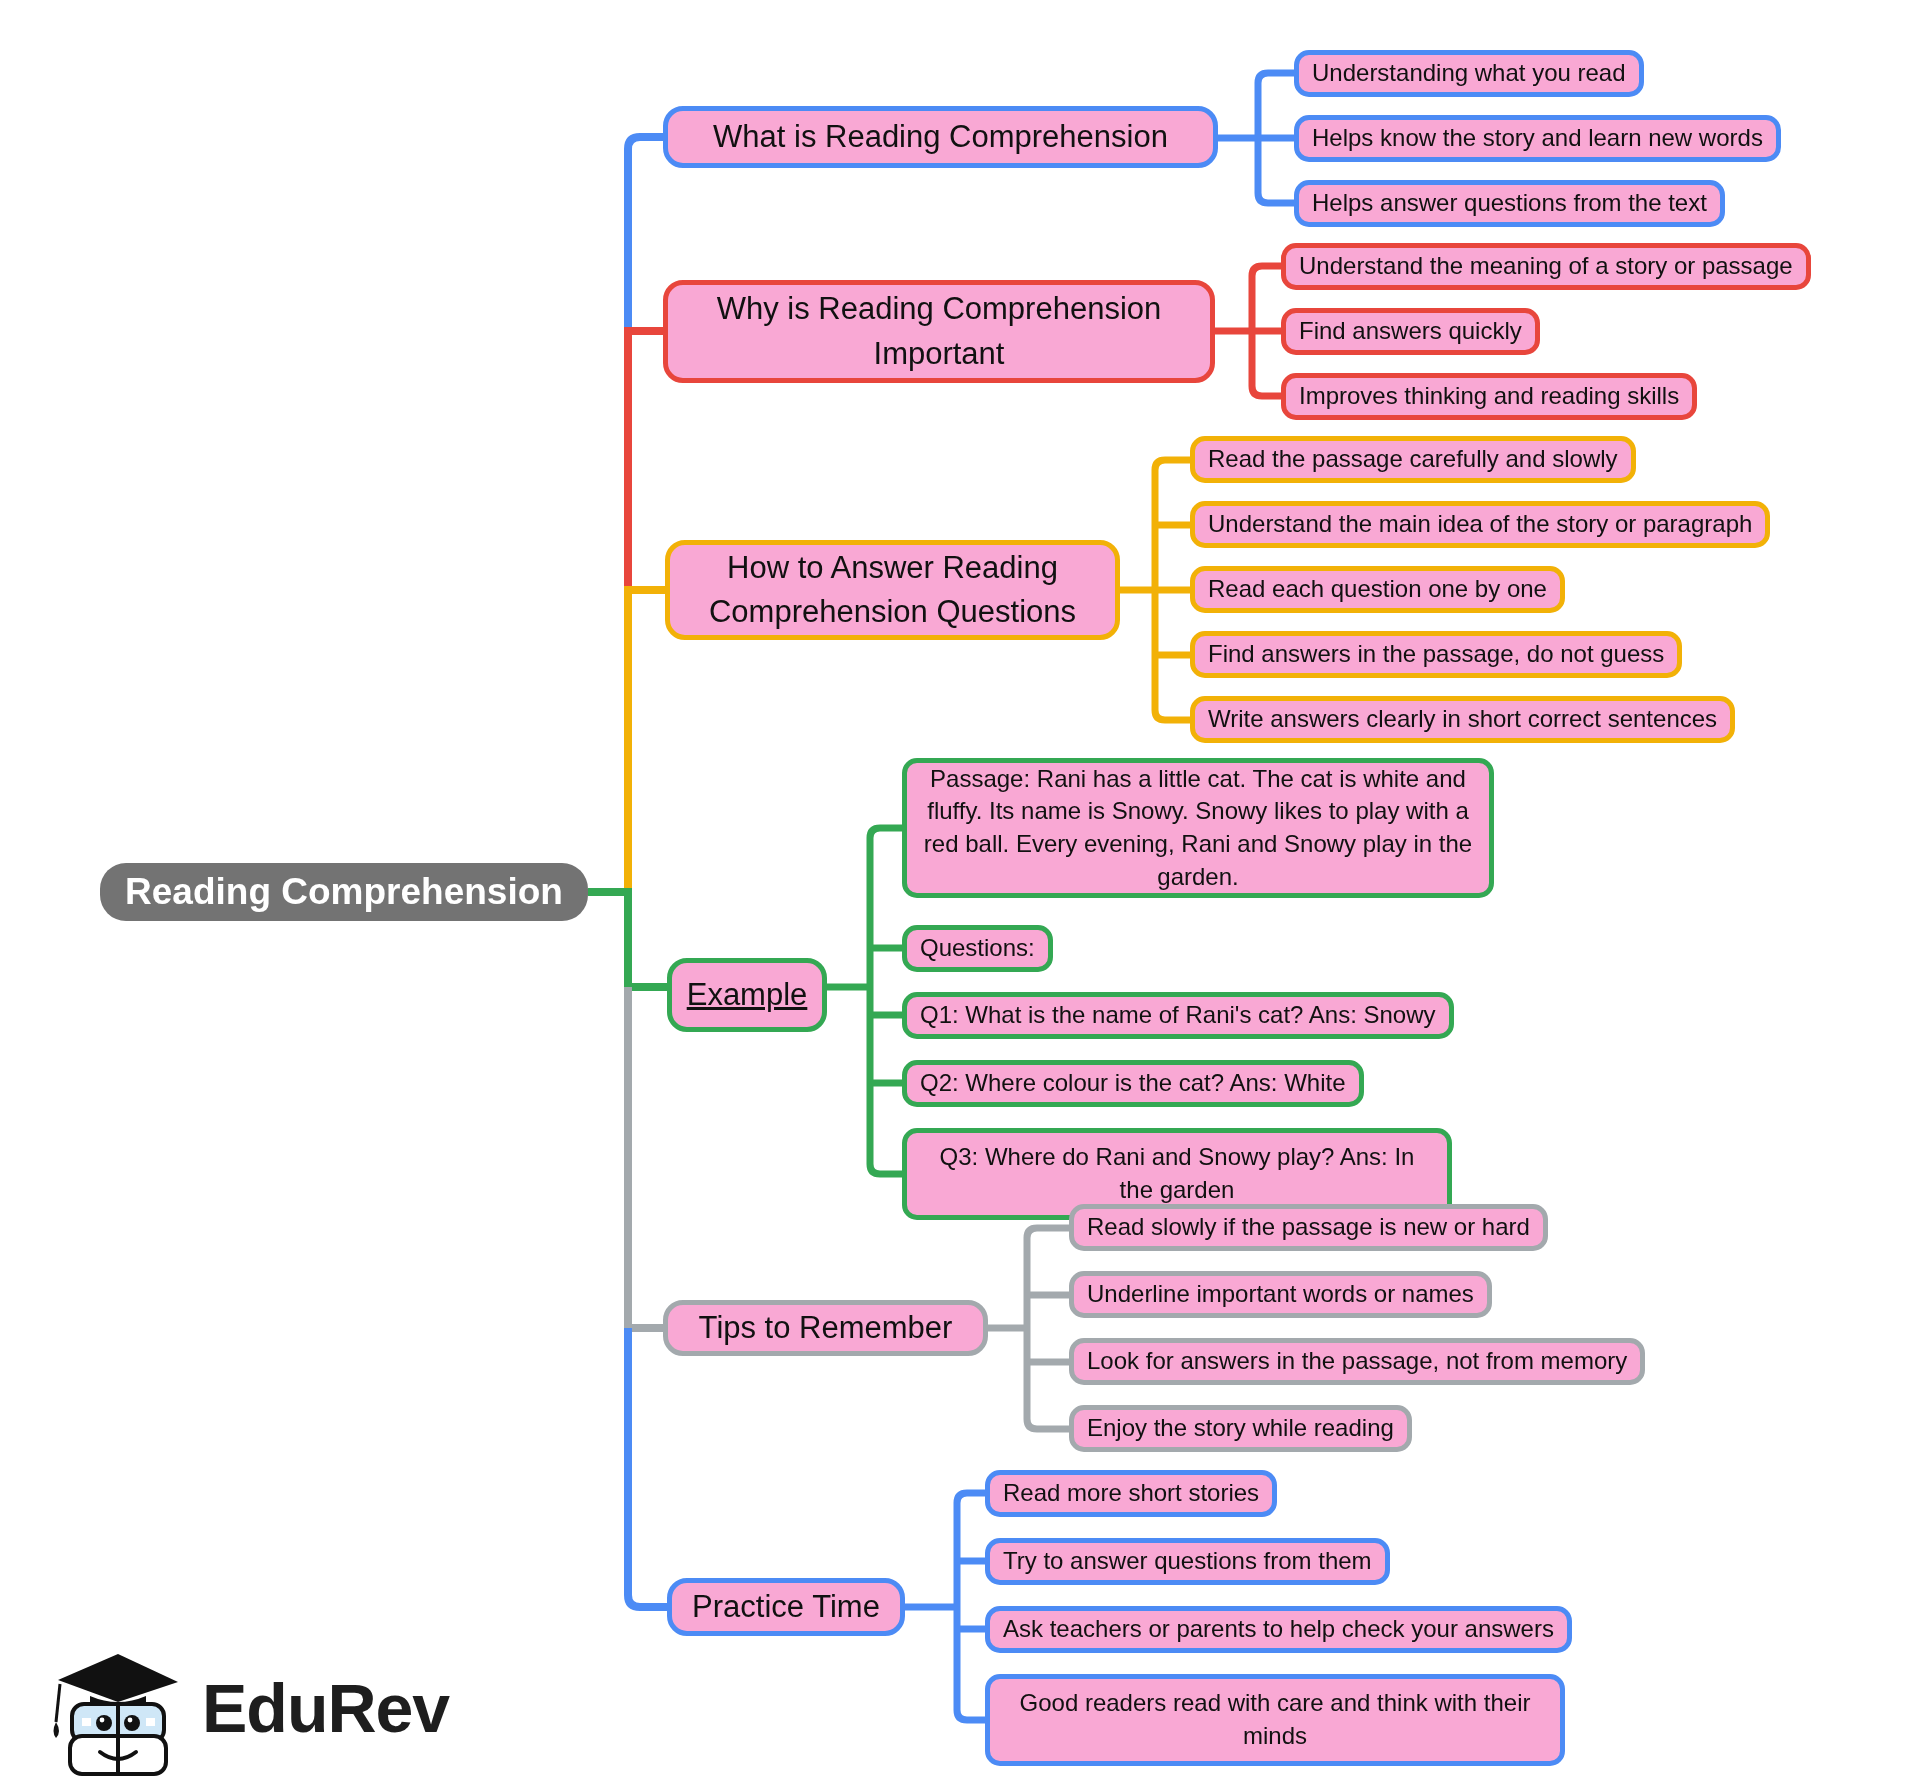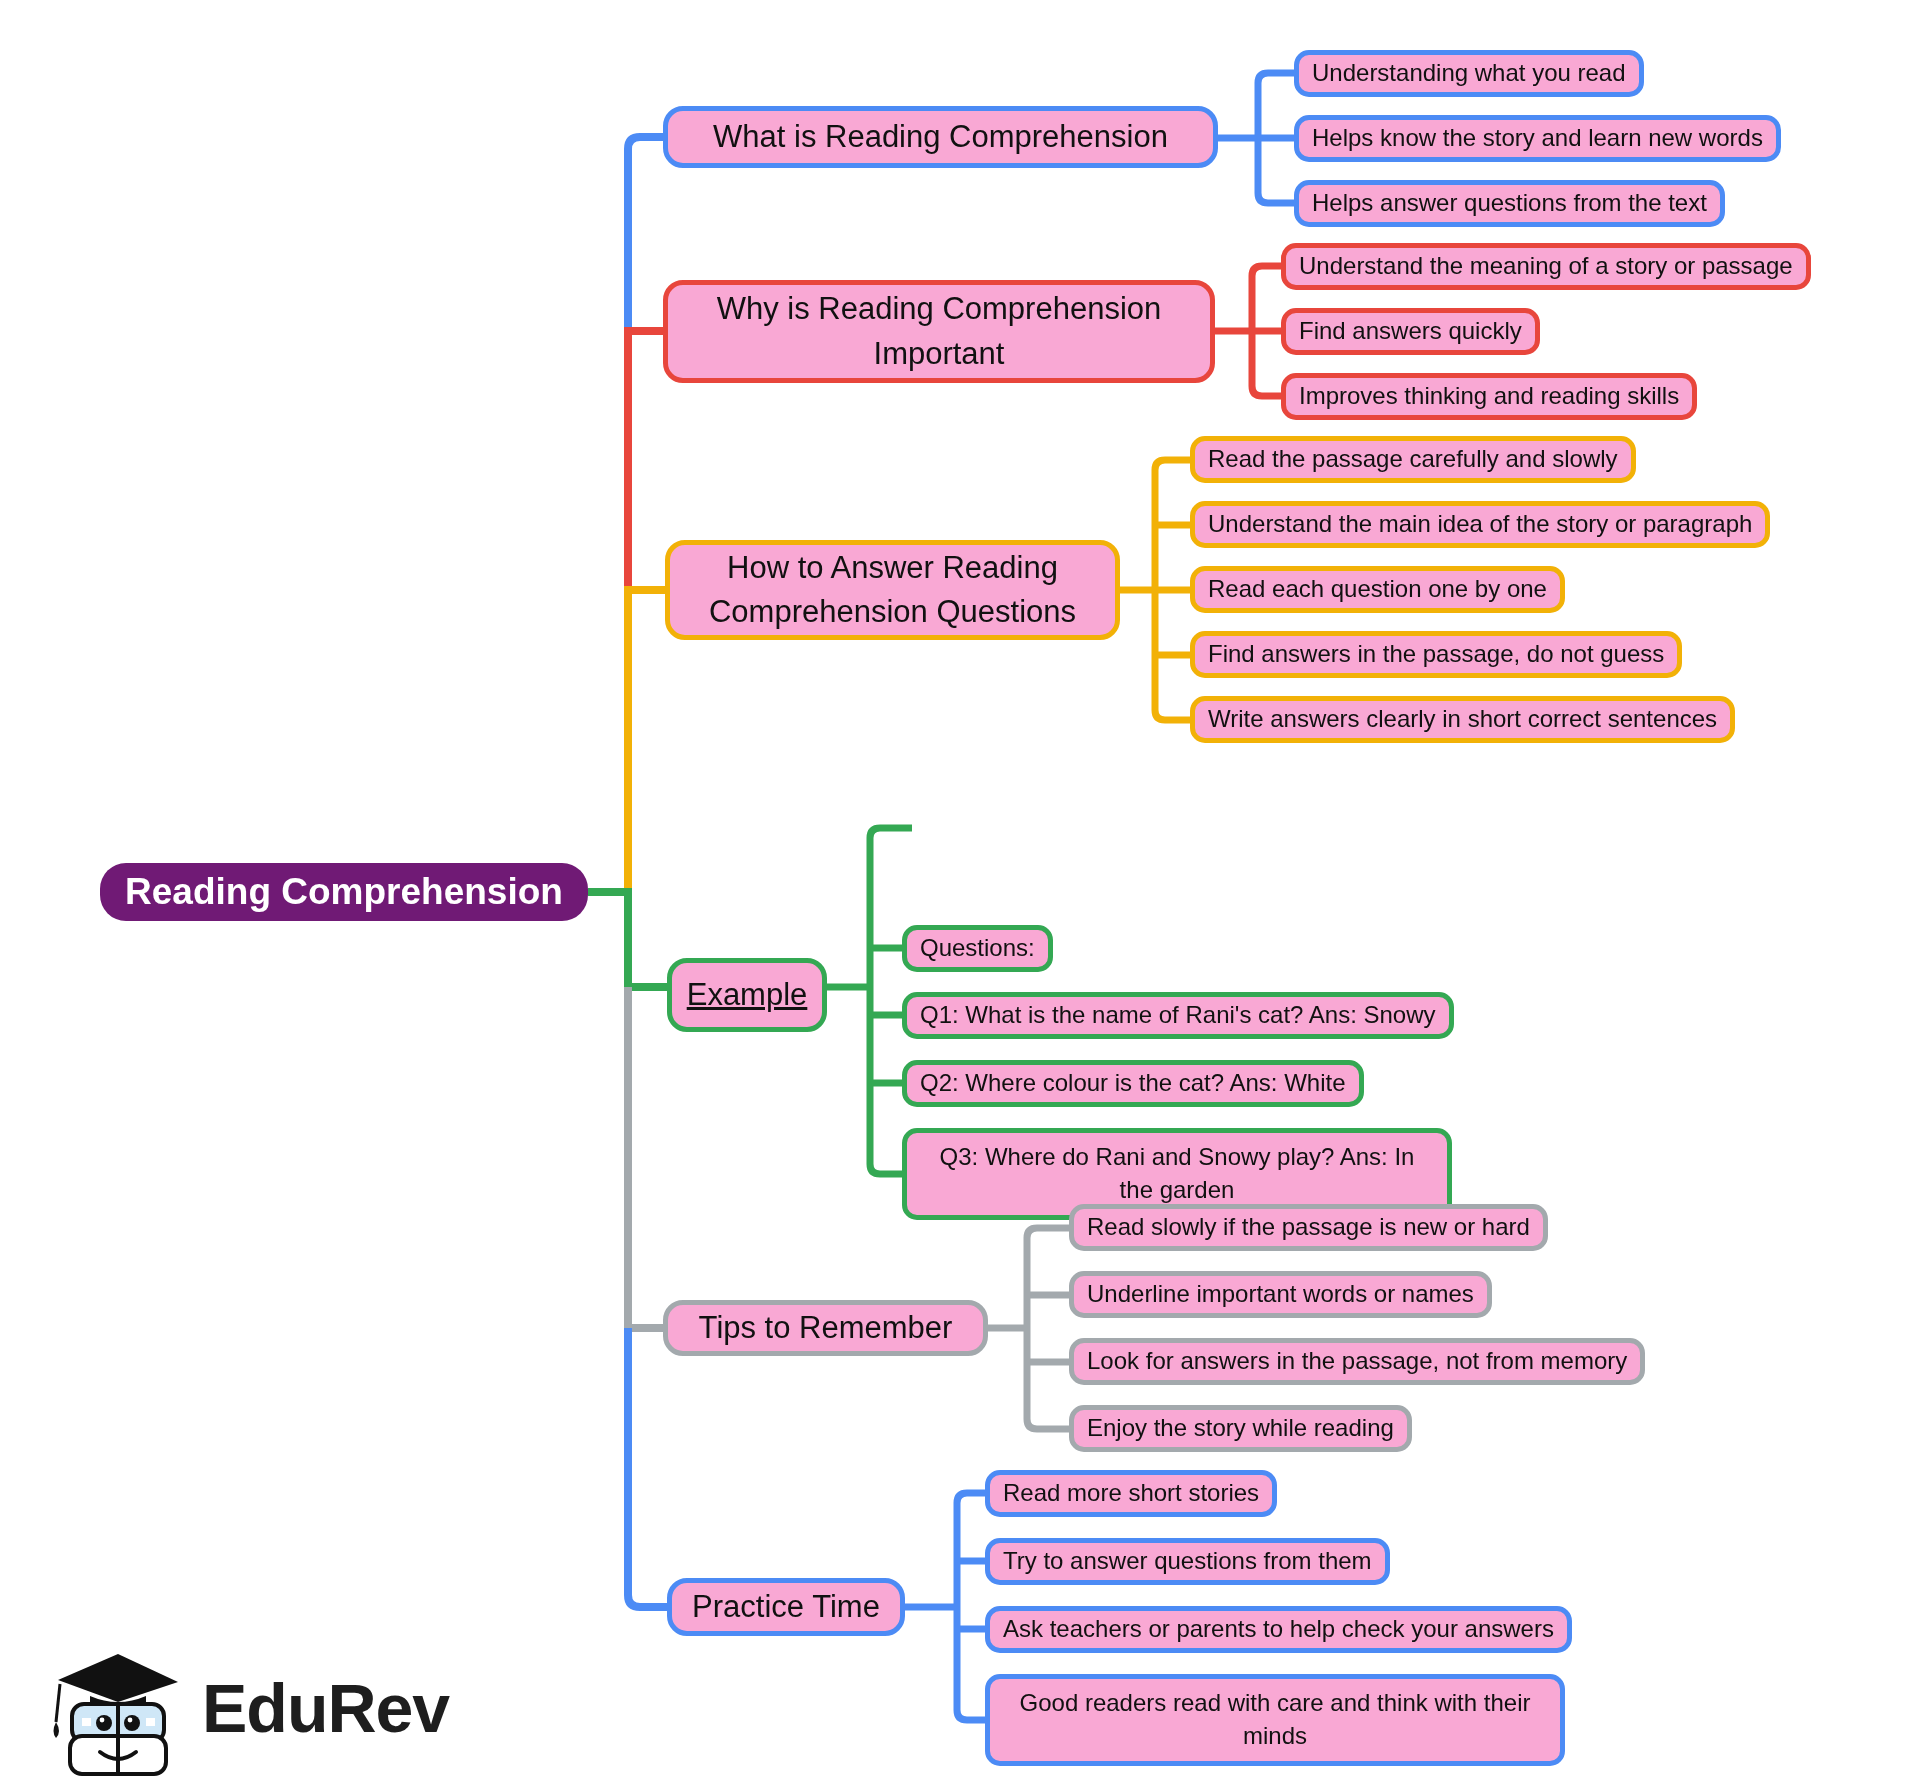--- a/index.html
+++ b/index.html
@@ -83,40 +83,41 @@
 
     <path stroke-width="7" d="M 1200 460 L 1165 460 Q 1155 460 1155 470 L 1155 710 Q 1155 720 1165 720 L 1200 720 M 1115 590 L 1200 590 M 1155 525 L 1200 525 M 1155 655 L 1200 655" stroke="#F2B107"></path>
 
     <path stroke-width="7" d="M 912 828 L 880 828 Q 870 828 870 838 L 870 1164 Q 870 1174 880 1174 L 912 1174 M 820 987 L 870 987 M 870 948 L 912 948 M 870 1015 L 912 1015 M 870 1083 L 912 1083" stroke="#34A853"></path>
 
     <path stroke-width="7" d="M 1069 1228 L 1037 1228 Q 1027 1228 1027 1238 L 1027 1419 Q 1027 1429 1037 1429 L 1069 1429 M 982 1328 L 1027 1328 M 1027 1295 L 1069 1295 M 1027 1362 L 1069 1362" stroke="#A3A9AD"></path>
 
     <path stroke-width="7" d="M 995 1493 L 967 1493 Q 957 1493 957 1503 L 957 1710 Q 957 1720 967 1720 L 995 1720 M 900 1607 L 957 1607 M 957 1561 L 995 1561 M 957 1629 L 995 1629" stroke="#4C8BF5"></path>
   </svg>
 
-  <div class="node center-node" style="left: 100px; top: 863px; width: 488px; height: 58px; background: #701a75;">Reading Comprehension</div>
+  <div class="node center-node" style="left: 100px; top: 863px; width: 488px; height: 58px; background: #737373;">Reading Comprehension</div>
 
   <div class="node parent" style="left: 663px; top: 106px; width: 555px; height: 62px; border-color: rgb(76, 139, 245);">What is Reading Comprehension</div>
   <div class="node child" style="left: 1294px; top: 50px; height: 47px; border-color: rgb(76, 139, 245);">Understanding what you read</div>
   <div class="node child" style="left: 1294px; top: 115px; height: 47px; border-color: rgb(76, 139, 245);">Helps know the story and learn new words</div>
   <div class="node child" style="left: 1294px; top: 180px; height: 47px; border-color: rgb(76, 139, 245);">Helps answer questions from the text</div>
 
   <div class="node parent wrap" style="left: 663px; top: 280px; width: 552px; height: 103px; border-color: rgb(232, 70, 60);">Why is Reading Comprehension Important</div>
   <div class="node child" style="left: 1281px; top: 243px; height: 47px; border-color: rgb(232, 70, 60);">Understand the meaning of a story or passage</div>
   <div class="node child" style="left: 1281px; top: 308px; height: 47px; border-color: rgb(232, 70, 60);">Find answers quickly</div>
   <div class="node child" style="left: 1281px; top: 373px; height: 47px; border-color: rgb(232, 70, 60);">Improves thinking and reading skills</div>
 
   <div class="node parent wrap" style="left: 665px; top: 540px; width: 455px; height: 100px; border-color: rgb(242, 177, 7);">How to Answer Reading Comprehension Questions</div>
   <div class="node child" style="left: 1190px; top: 436px; height: 47px; border-color: rgb(242, 177, 7);">Read the passage carefully and slowly</div>
   <div class="node child" style="left: 1190px; top: 501px; height: 47px; border-color: rgb(242, 177, 7);">Understand the main idea of the story or paragraph</div>
   <div class="node child" style="left: 1190px; top: 566px; height: 47px; border-color: rgb(242, 177, 7);">Read each question one by one</div>
   <div class="node child" style="left: 1190px; top: 631px; height: 47px; border-color: rgb(242, 177, 7);">Find answers in the passage, do not guess</div>
   <div class="node child" style="left: 1190px; top: 696px; height: 47px; border-color: rgb(242, 177, 7);">Write answers clearly in short correct sentences</div>
 
   <div class="node parent" style="left: 667px; top: 958px; width: 160px; height: 74px; border-color: rgb(52, 168, 83); text-decoration: underline;">Example</div>
+  <div class="node child multi" style="left: 902px; top: 758px; width: 592px; height: 140px; border-color: rgb(52, 168, 83);">Passage: Rani has a little cat. The cat is white and fluffy. Its name is Snowy. Snowy likes to play with a red ball. Every evening, Rani and Snowy play in the garden.</div>
   <div class="node child" style="left: 902px; top: 925px; height: 47px; border-color: rgb(52, 168, 83);">Questions:</div>
   <div class="node child" style="left: 902px; top: 992px; height: 47px; border-color: rgb(52, 168, 83);">Q1: What is the name of Rani's cat? Ans: Snowy</div>
   <div class="node child" style="left: 902px; top: 1060px; height: 47px; border-color: rgb(52, 168, 83);">Q2: Where colour is the cat? Ans: White</div>
   <div class="node child multi" style="left: 902px; top: 1128px; width: 550px; height: 92px; border-color: rgb(52, 168, 83);">Q3: Where do Rani and Snowy play? Ans: In the garden</div>
 
   <div class="node parent" style="left: 663px; top: 1300px; width: 325px; height: 56px; border-color: rgb(163, 169, 173);">Tips to Remember</div>
   <div class="node child" style="left: 1069px; top: 1204px; height: 47px; border-color: rgb(163, 169, 173);">Read slowly if the passage is new or hard</div>
   <div class="node child" style="left: 1069px; top: 1271px; height: 47px; border-color: rgb(163, 169, 173);">Underline important words or names</div>
   <div class="node child" style="left: 1069px; top: 1338px; height: 47px; border-color: rgb(163, 169, 173);">Look for answers in the passage, not from memory</div>
   <div class="node child" style="left: 1069px; top: 1405px; height: 47px; border-color: rgb(163, 169, 173);">Enjoy the story while reading</div>

